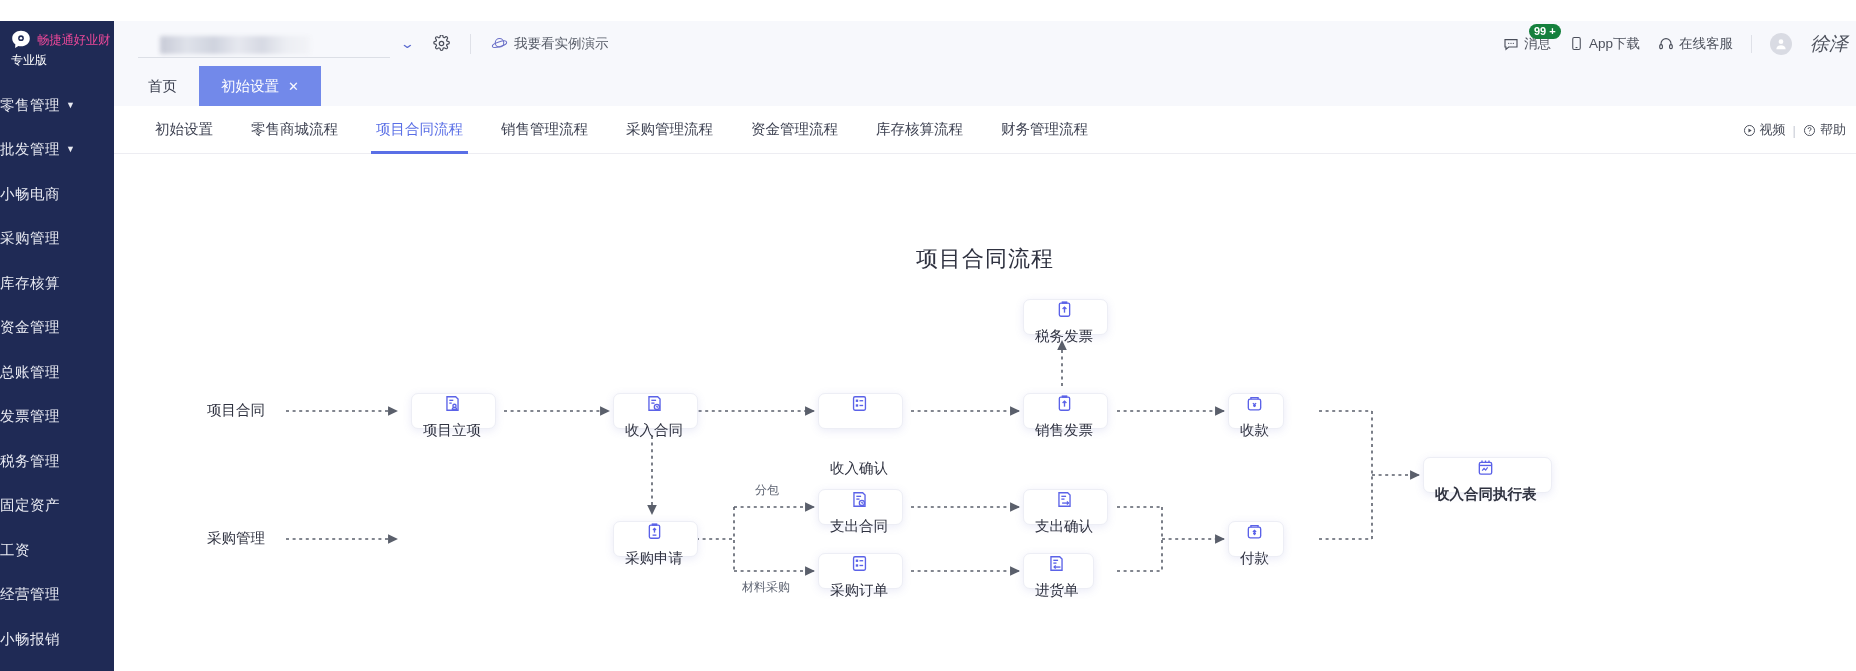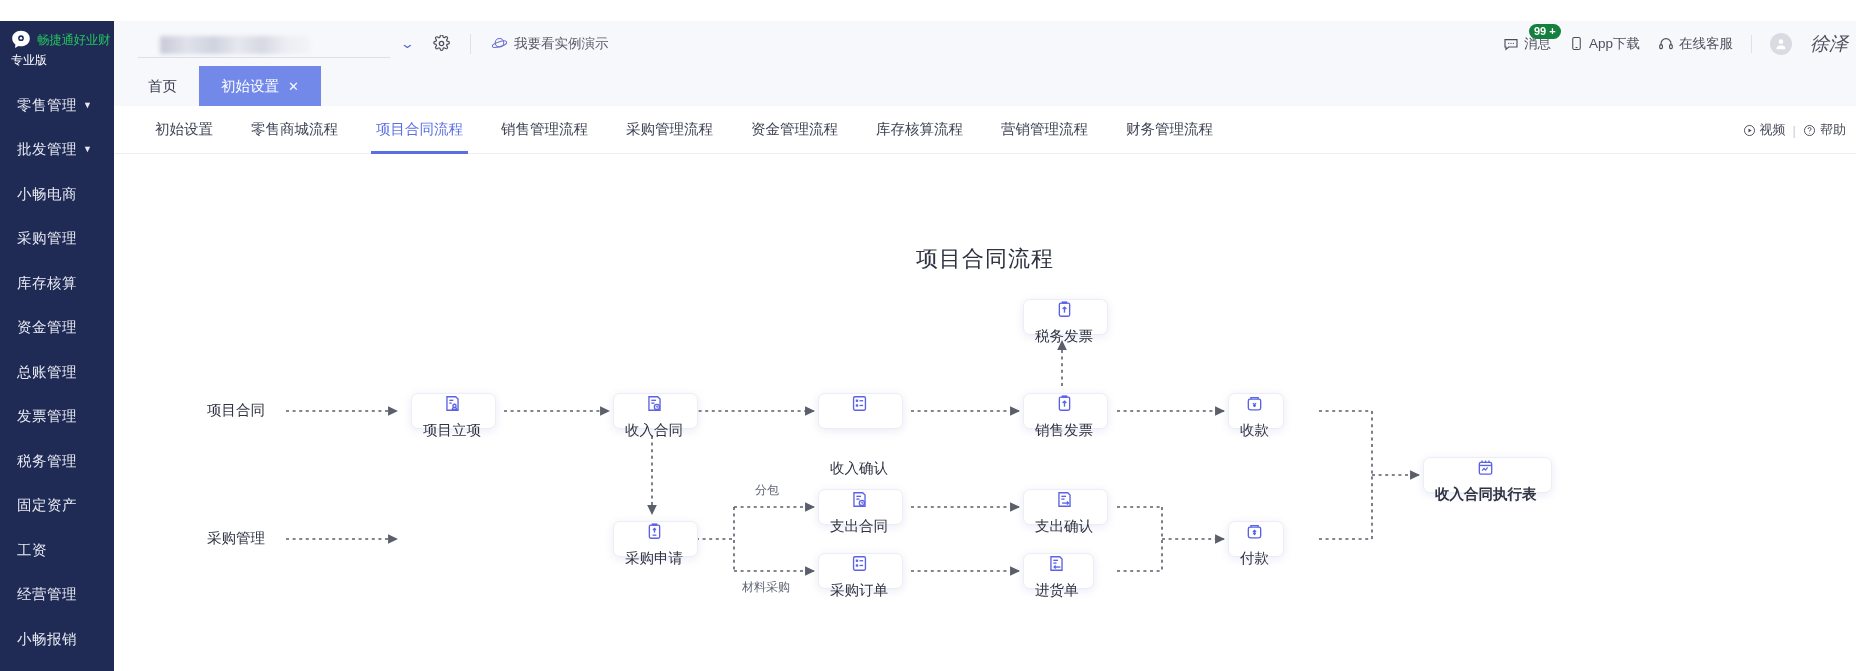--- a/index.html
+++ b/index.html
@@ -18,31 +18,31 @@
     background: #1f2a55;
     overflow: hidden;
   }
   .brand {
     height: 58px; padding: 8px 0 0 10px;
     display: flex; flex-direction: column;
   }
   .brand-row { display: flex; align-items: center; gap: 5px; }
   .brand-logo { width: 22px; height: 22px; flex: 0 0 22px; }
   .brand-name {
-    color: #22c55e; font-size: 12.5px; letter-spacing: -0.3px;
+    color: #ec4899; font-size: 12.5px; letter-spacing: -0.3px;
     white-space: nowrap; font-weight: 500;
   }
   .brand-sub {
     color: #ffffff; font-size: 12px; margin-top: 1px; padding-left: 1px;
     font-weight: 500;
   }
   .nav { margin-top: 4px; }
   .nav-item {
     height: 44.5px; display: flex; align-items: center;
-    padding-left: 17px; cursor: pointer; position: relative;
+    cursor: pointer; position: relative;
   }
   .nav-item .lbl {
     color: #e8eaf2; font-size: 14.5px; letter-spacing: 0.5px;
     white-space: nowrap;
   }
   .nav-item .caret {
     margin-left: 6px; color: #e8eaf2; font-size: 9px; line-height: 1;
   }
 
   
@@ -306,23 +306,20 @@
         <span>销售管理流程</span>
       </div>
       <div class="stab">
         <span>采购管理流程</span>
       </div>
       <div class="stab">
         <span>资金管理流程</span>
       </div>
       <div class="stab">
         <span>库存核算流程</span>
-      </div>
-      <div class="stab">
-        <span>营销管理流程</span>
       </div>
       <div class="stab">
         <span>财务管理流程</span>
       </div>
 
       <div class="subtabs-right">
         <div class="mini-link">
           <svg width="13" height="13" viewBox="0 0 24 24" fill="none" stroke="#4a4e5a" stroke-width="1.8">
             <circle cx="12" cy="12" r="9.3"></circle>
             <path d="M10 8.2l6 3.8-6 3.8z" fill="#4a4e5a" stroke="none"></path>

